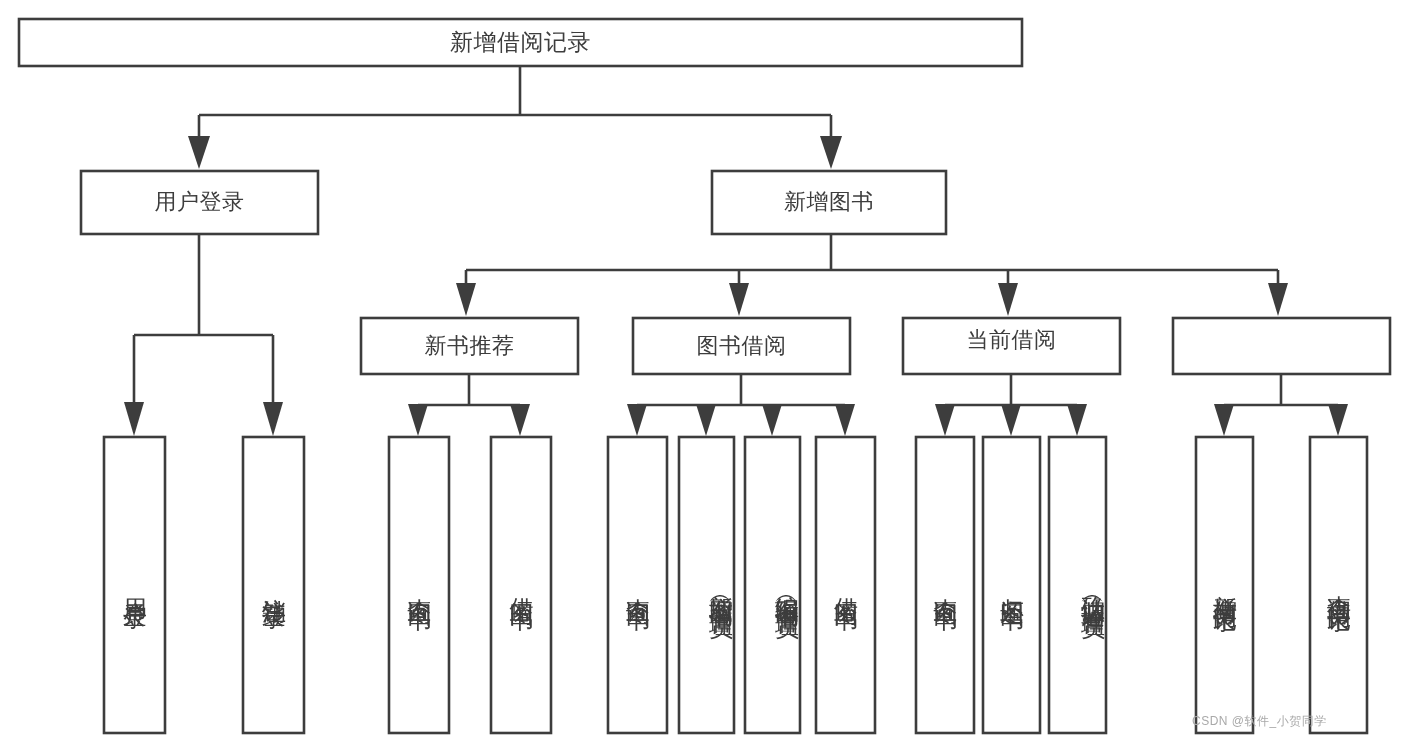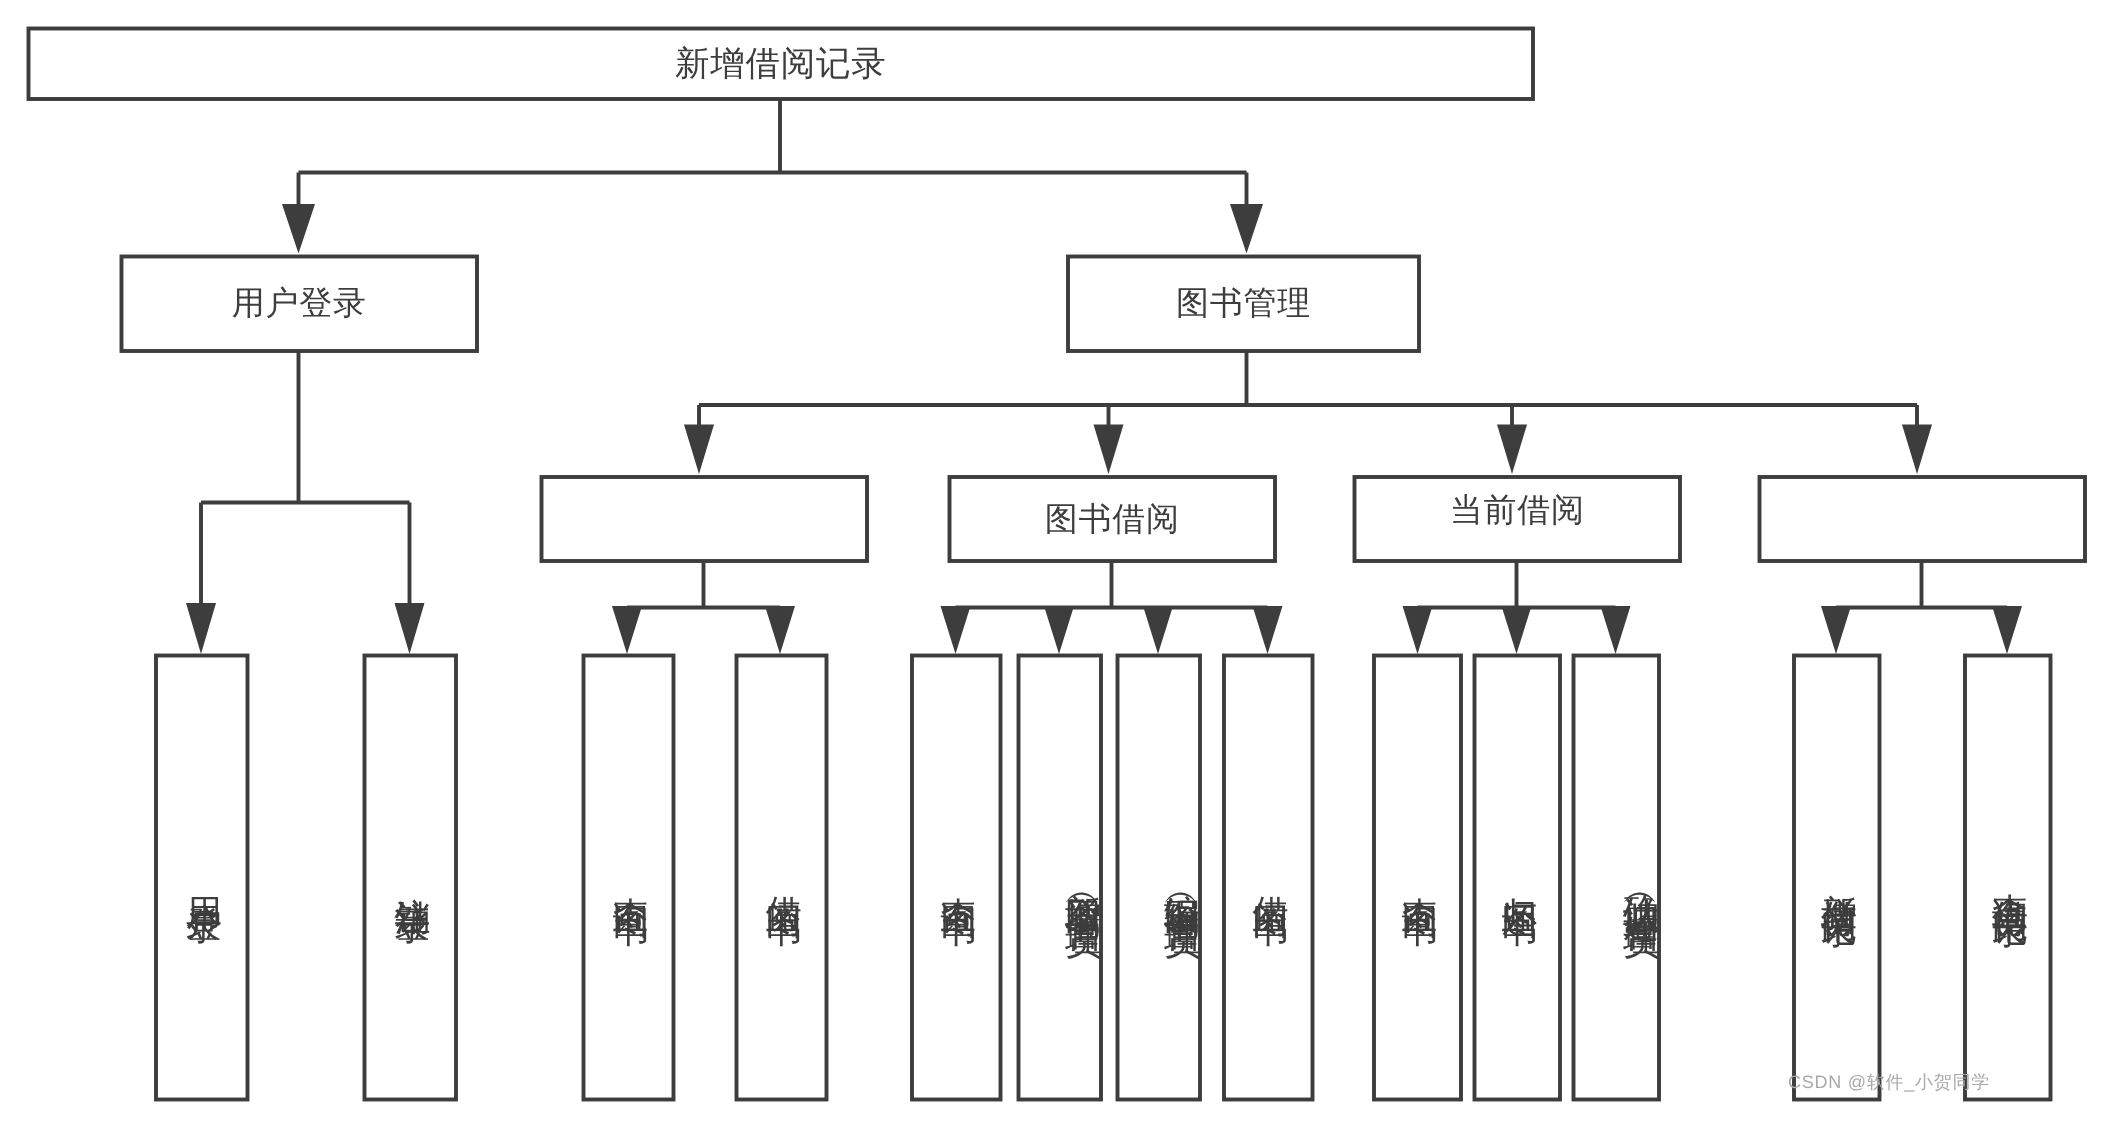--- a/index.html
+++ b/index.html
@@ -171,22 +171,23 @@
     <rect class="node-box" x="983" y="437" width="57" height="296"></rect>
     <rect class="node-box" x="1049" y="437" width="57" height="296"></rect>
 
     <rect class="node-box" x="1196" y="437" width="57" height="296"></rect>
     <rect class="node-box" x="1310" y="437" width="57" height="296"></rect>
   </svg>
 
   <div class="node-label horiz root" style="left:19px; top:19px; width:1003px; height:47px;">新增借阅记录</div>
 
   <div class="node-label horiz" style="left:81px; top:171px; width:237px; height:63px;">用户登录</div>
-  <div class="node-label horiz" style="left:712px; top:171px; width:234px; height:63px;">图书管理</div>
-
+  <div class="node-label horiz" style="left:712px; top:171px; width:234px; height:63px;">新增图书</div>
+
+  <div class="node-label horiz" style="left:361px; top:318px; width:217px; height:56px;">新书推荐</div>
   <div class="node-label horiz" style="left:633px; top:318px; width:217px; height:56px;">图书借阅</div>
   <div class="node-label horiz" style="left:903px; top:318px; width:217px; height:44px;">当前借阅</div>
 
   <div class="node-label vert" style="left:104px; top:437px; width:61px; height:296px;">用户登录</div>
   <div class="node-label vert" style="left:243px; top:437px; width:61px; height:296px;">注销登录</div>
 
   <div class="node-label vert" style="left:389px; top:437px; width:60px; height:296px;">查询图书</div>
   <div class="node-label vert" style="left:491px; top:437px; width:60px; height:296px;">借阅图书</div>
 
   <div class="node-label vert" style="left:608px; top:437px; width:59px; height:296px;">查询图书</div>

